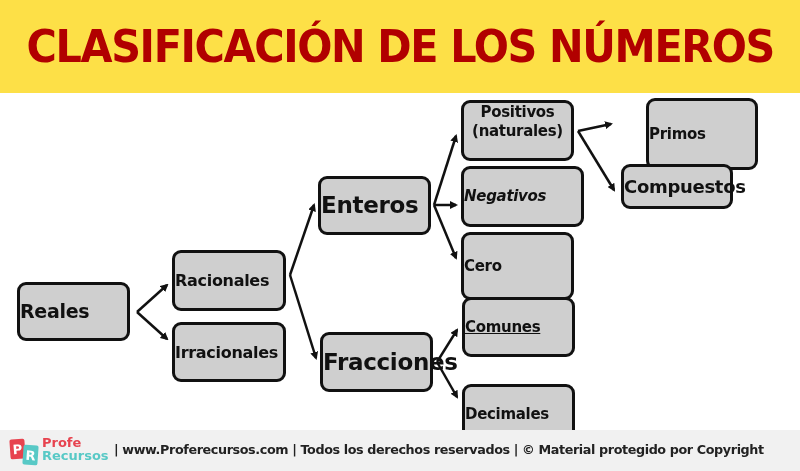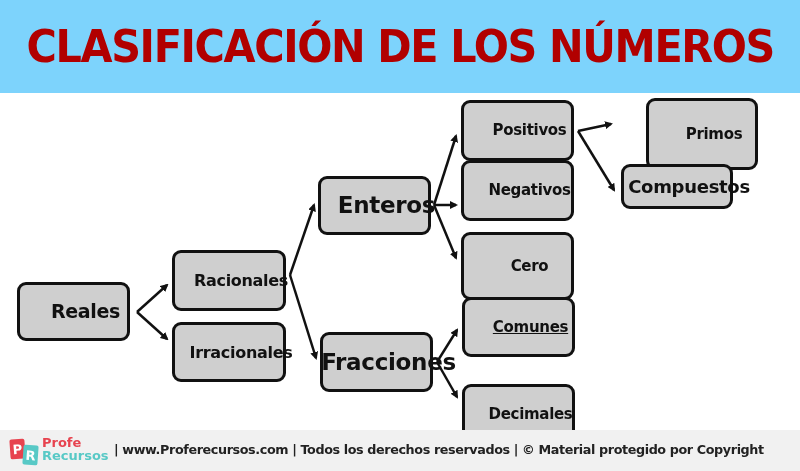--- a/index.html
+++ b/index.html
@@ -1,31 +1,31 @@
 <!DOCTYPE html>
 <html><head>
 <meta charset="utf-8">
 <style>
   * { box-sizing: border-box; margin: 0; padding: 0; }
   html, body { width: 800px; height: 471px; overflow: hidden; background: #ffffff; }
   body { position: relative; font-family: "DejaVu Sans", "Liberation Sans", sans-serif; }
   .header {
     position: absolute; left: 0; top: 0; width: 800px; height: 93px;
-    background: #7dd3fc; display: flex; align-items: center; justify-content: center;
+    background: #fde047; display: flex; align-items: center; justify-content: center;
   }
   .title {
     color: #b10000; font-weight: 900; font-size: 45px; letter-spacing: -1.5px;
     font-family: "DejaVu Sans", sans-serif; transform: scaleX(0.92);
     white-space: nowrap;
   }
   .node {
     position: absolute; background: #cfcfcf; border: 3px solid #111;
-    border-radius: 9px; display: flex; align-items: center; justify-content: center;
+    border-radius: 9px; display: flex; align-items: center; 
     text-align: center; font-weight: bold; color: #111; font-size: 15px; line-height: 19px;
-    font-family: "DejaVu Sans", sans-serif; letter-spacing: -0.3px; padding-left: 24px;
+    font-family: "DejaVu Sans", sans-serif; letter-spacing: -0.3px;
   }
   .node.big { font-size: 19px; }
   svg.arrows { position: absolute; left: 0; top: 0; width: 800px; height: 471px; pointer-events: none; }
   .footer {
     position: absolute; left: 0; top: 430px; width: 800px; height: 41px;
     background: #f1f1f1; display: flex; align-items: center;
   }
   .logo { position: absolute; left: 10px; top: 6px; width: 100px; height: 30px; }
   .logo .p-tile {
     position: absolute; left: 0; top: 3px; width: 15px; height: 20px; background: #e7434f;
@@ -87,22 +87,23 @@
   <span>Irracionales</span>
 </div>
 <div class="node" style="left:318px;top:176px;width:113px;height:59px;font-size:23px;">
   <span>Enteros</span>
 </div>
 <div class="node" style="left:320px;top:332px;width:113px;height:60px;font-size:23px;">
   <span>Fracciones</span>
 </div>
 <div class="node" style="left:461px;top:100px;width:113px;height:61px;flex-direction:column;">
   <span>Positivos</span>
+  <span>(naturales)</span>
 </div>
-<div class="node" style="left:461px;top:160px;width:113px;height:61px;">
+<div class="node" style="left:461px;top:166px;width:123px;height:61px;font-style:italic;">
   <span>Negativos</span>
 </div>
 <div class="node" style="left:461px;top:232px;width:113px;height:68px;">
   <span>Cero</span>
 </div>
 <div class="node" style="left:462px;top:297px;width:113px;height:60px;text-decoration:underline;">
   <span>Comunes</span>
 </div>
 <div class="node" style="left:462px;top:384px;width:113px;height:60px;">
   <span>Decimales</span>

